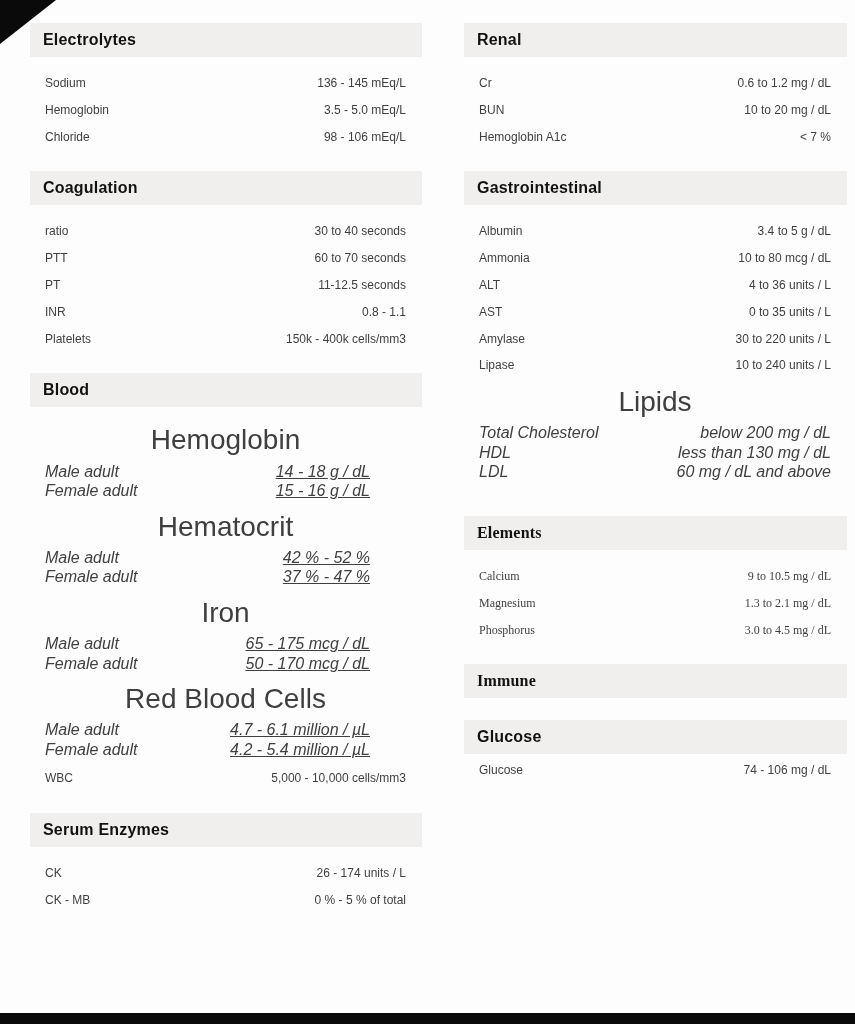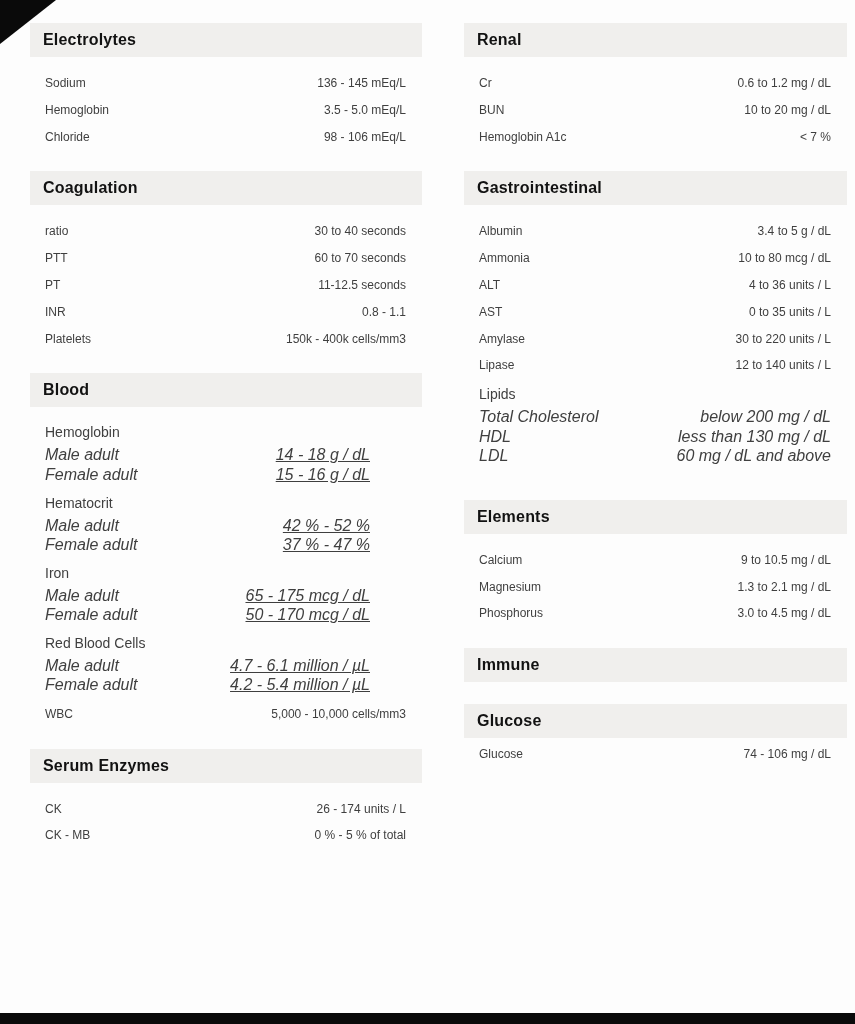--- a/index.html
+++ b/index.html
@@ -37,21 +37,21 @@
 
   .row {
     display:flex; justify-content:space-between; align-items:flex-end;
     font-size:12px; line-height:1.15;
     margin:13px 0;
   }
   .row .value { text-align:right; white-space:nowrap; }
   .row.tight { margin:3px 0; }
 
   .group { margin:10px 0 8px 0; }
-  .group-label { font-size:14px; line-height:1.15; }
+  .group-label { font-size:28px; line-height:1.15;text-align:center; }
   .subrows { margin-top:5px; }
   .subrow {
     display:flex; justify-content:space-between; align-items:baseline;
     font-style:italic;
     font-size:16px; line-height:1.22;
   }
   .subrow .value { text-align:right; white-space:nowrap; }
   .pad-val .subrow .value { padding-right:36px;text-decoration:underline; }
 </style>
 </head>
@@ -228,21 +228,21 @@
       <div class="row">
         <span class="label">AST</span>
         <span class="value">0 to 35 units / L</span>
       </div>
       <div class="row">
         <span class="label">Amylase</span>
         <span class="value">30 to 220 units / L</span>
       </div>
       <div class="row">
         <span class="label">Lipase</span>
-        <span class="value">12 to 140 units / L</span>
+        <span class="value">10 to 240 units / L</span>
       </div>
 
       <div class="group">
         <div class="group-label">Lipids</div>
         <div class="subrows">
           <div class="subrow">
             <span class="label">Total Cholesterol</span>
             <span class="value">below 200 mg / dL</span>
           </div>
           <div class="subrow">
@@ -251,39 +251,39 @@
           </div>
           <div class="subrow">
             <span class="label">LDL</span>
             <span class="value">60 mg / dL and above</span>
           </div>
         </div>
       </div>
     </div>
   </div>
 
-  <div class="section" style="margin-top:24px;">
+  <div class="section" style="margin-top:24px;font-family:Liberation Serif, serif;">
     <div class="section-header">Elements</div>
     <div class="rows">
       <div class="row">
         <span class="label">Calcium</span>
         <span class="value">9 to 10.5 mg / dL</span>
       </div>
       <div class="row">
         <span class="label">Magnesium</span>
         <span class="value">1.3 to 2.1 mg / dL</span>
       </div>
       <div class="row">
         <span class="label">Phosphorus</span>
         <span class="value">3.0 to 4.5 mg / dL</span>
       </div>
     </div>
   </div>
 
-  <div class="section" style="">
+  <div class="section" style="font-family:Liberation Serif, serif;">
     <div class="section-header">Immune</div>
   </div>
 
   <div class="section" style="margin-top:22px;">
     <div class="section-header">Glucose</div>
     <div class="rows">
       <div class="row tight">
         <span class="label">Glucose</span>
         <span class="value">74 - 106 mg / dL</span>
       </div>

